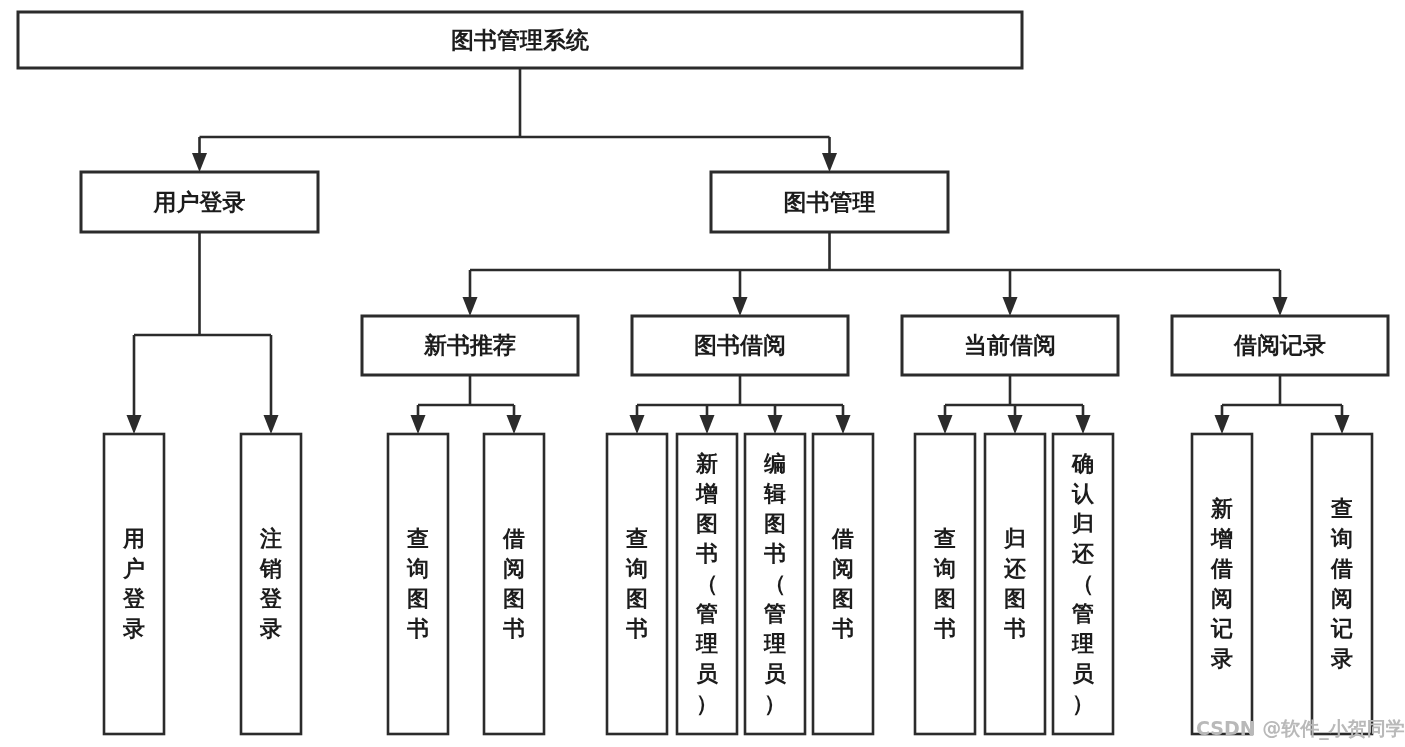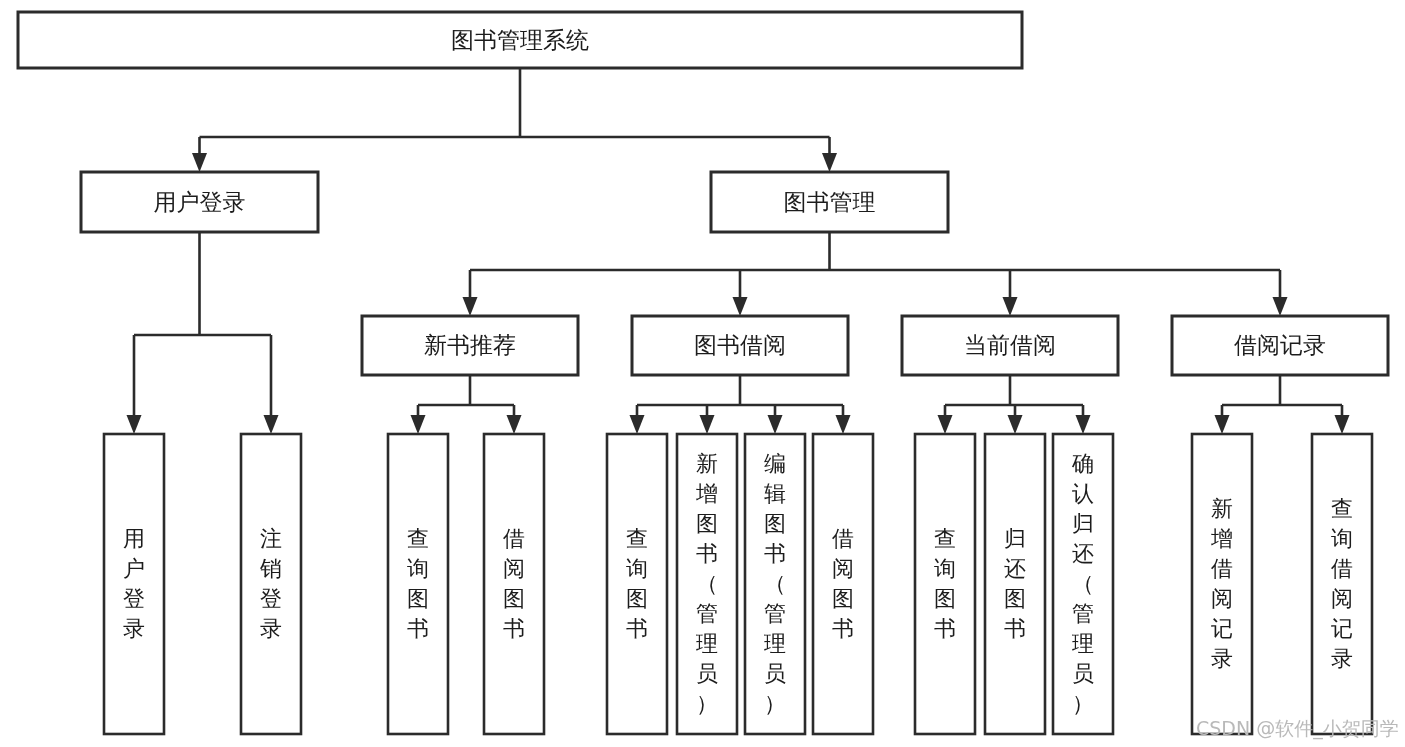--- a/index.html
+++ b/index.html
@@ -12,20 +12,21 @@
     width: 1405px;
     height: 747px;
     font-family: "DejaVu Sans", "Liberation Sans", sans-serif;
     overflow: hidden;
     position: relative;
   }
   #diagram-root {
     position: relative;
     width: 1405px;
     height: 747px;
+    font-weight: bold;
   }
   svg#tree-svg {
     position: absolute;
     left: 0;
     top: 0;
     width: 1405px;
     height: 747px;
     display: block;
   }
   .node-box {

